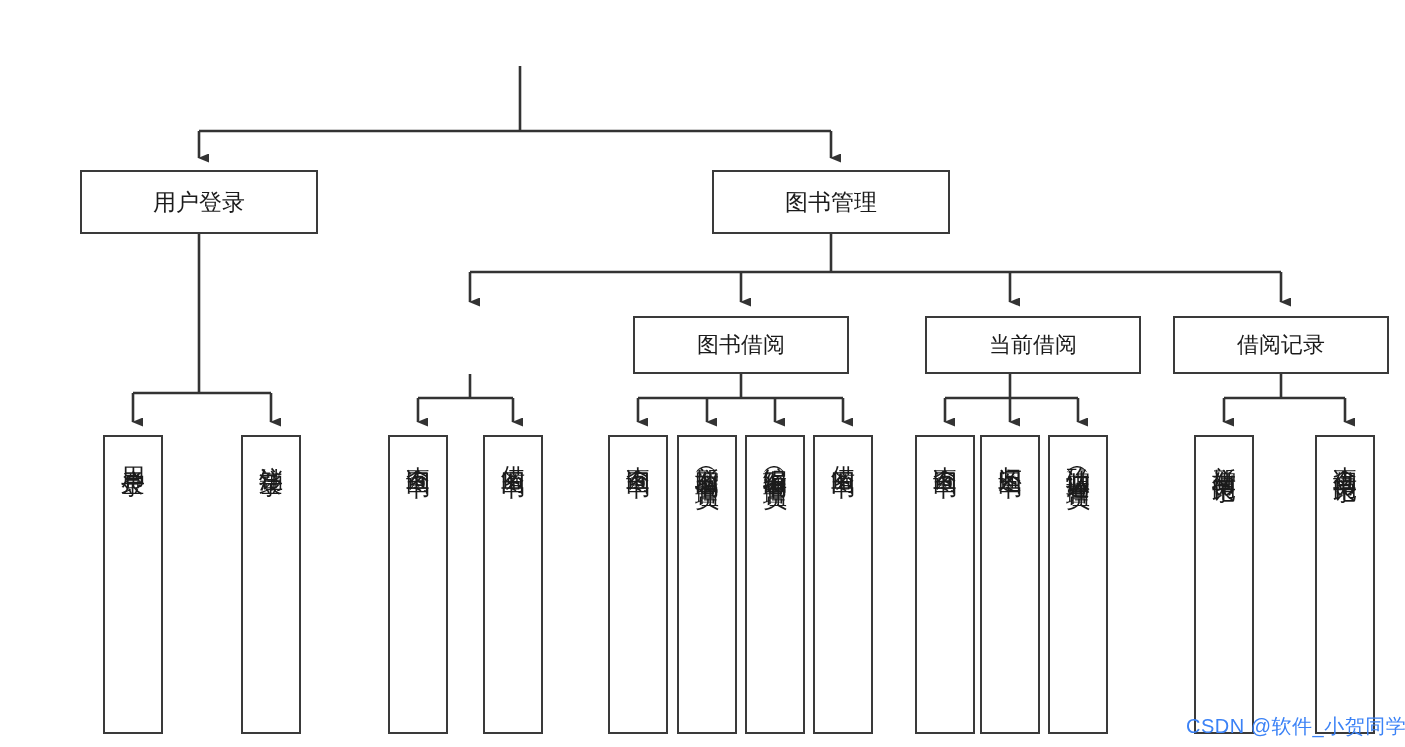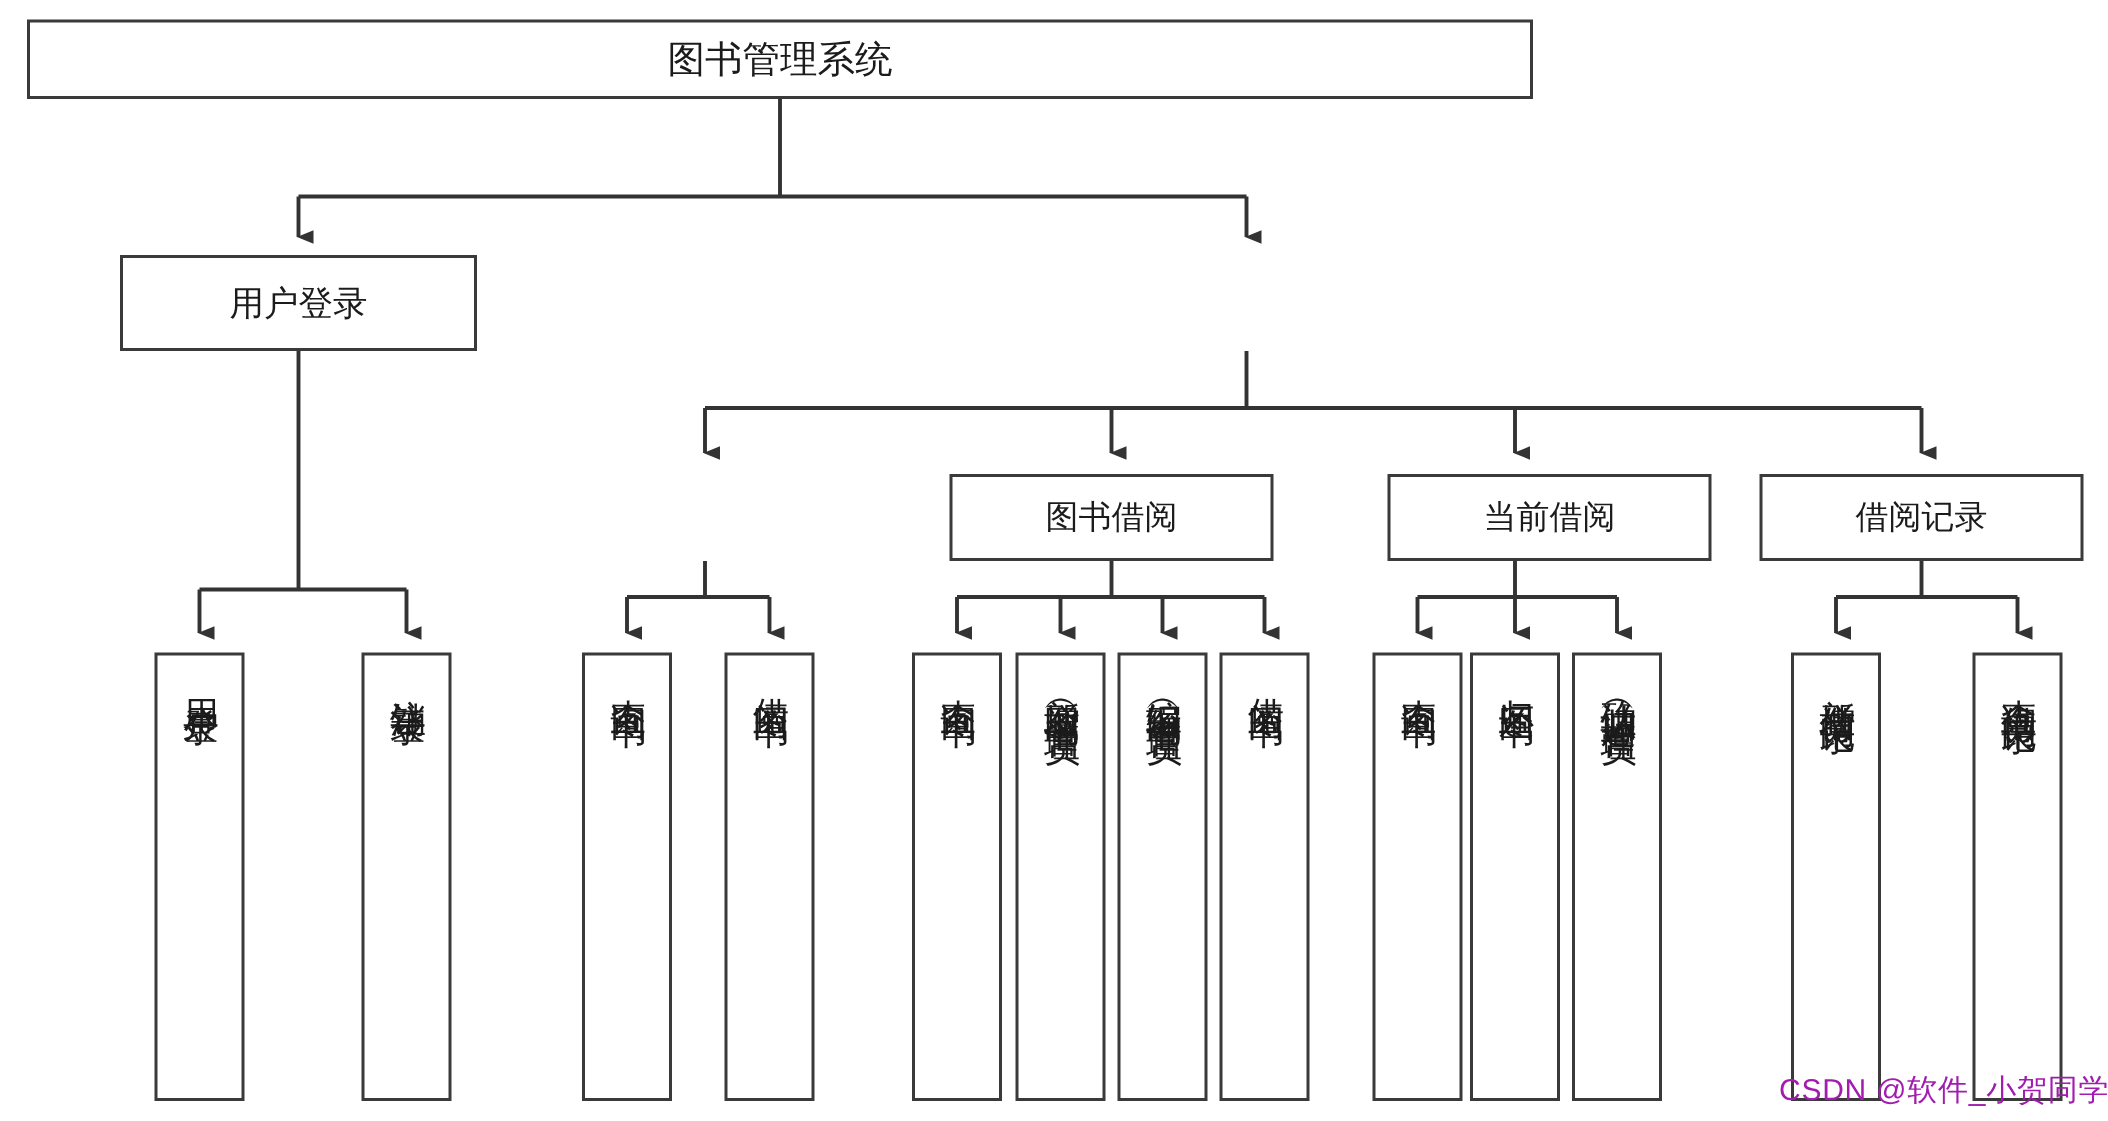--- a/index.html
+++ b/index.html
@@ -56,21 +56,21 @@
     text-orientation: upright;
     letter-spacing: 3px;
     line-height: 1;
     white-space: nowrap;
   }
   .watermark {
     position: absolute;
     left: 1186px;
     top: 713px;
     font-size: 20px;
-    color: #a21caf;
+    color: #3b82f6;
     white-space: nowrap;
     letter-spacing: 0.5px;
   }
 </style>
 </head>
 <body>
 
 <div id="canvas">
 
   <svg id="wires" viewBox="0 0 1405 747">
@@ -117,28 +117,28 @@
       <path d="M1010,398 L1010,422" marker-end="url(#arrow)"></path>
       <path d="M1078,398 L1078,422" marker-end="url(#arrow)"></path>
 
       <path d="M1281,374 L1281,398"></path>
       <path d="M1224,398 L1345,398"></path>
       <path d="M1224,398 L1224,422" marker-end="url(#arrow)"></path>
       <path d="M1345,398 L1345,422" marker-end="url(#arrow)"></path>
     </g>
   </svg>
 
-  <div class="node root" style="left:18px; top:13px; width:1004px; height:53px;">
-    <span>图书管理系统</span>
-  </div>
 
   <div class="node level2" style="left:80px; top:170px; width:238px; height:64px;">
     <span>用户登录</span>
   </div>
 
+  <div class="node level2" style="left:712px; top:170px; width:238px; height:64px;">
+    <span>图书管理</span>
+  </div>
 
 
   <div class="node level3" style="left:633px; top:316px; width:216px; height:58px;">
     <span>图书借阅</span>
   </div>
 
   <div class="node level3" style="left:902px; top:316px; width:216px; height:58px;margin-left:23px;">
     <span>当前借阅</span>
   </div>
 

